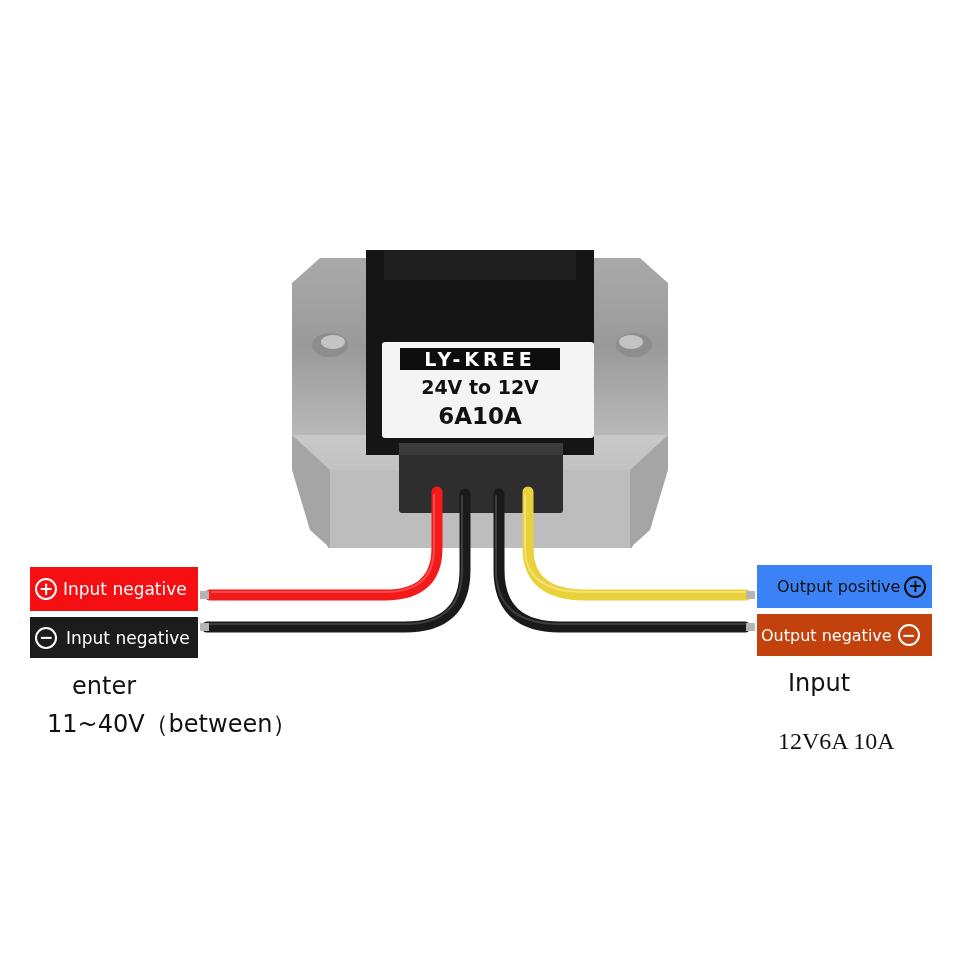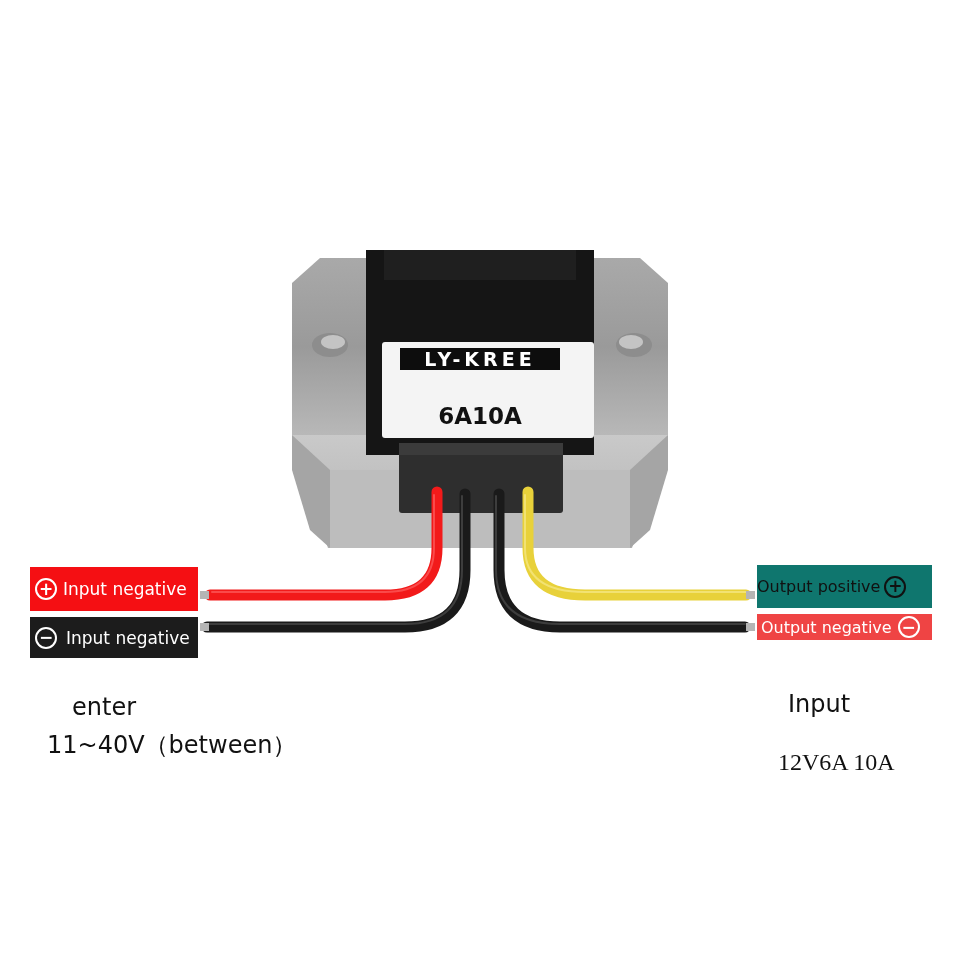--- a/index.html
+++ b/index.html
@@ -9,26 +9,26 @@
 
     .tag { position: absolute; display: flex; align-items: center; box-sizing: border-box;
            font-size: 17px; white-space: nowrap; }
     .tag .circ { width: 22px; height: 22px; border-radius: 50%; box-sizing: border-box;
                  display: flex; align-items: center; justify-content: center;
                  font-weight: bold; font-size: 17px; line-height: 1; flex: 0 0 auto; }
     .tag-in-pos { left: 30px; top: 567px; width: 168px; height: 44px; background: #f50f13; color: #ffffff; padding-left: 5px; }
     .tag-in-pos .circ { border: 2.5px solid #ffffff; color: #ffffff; margin-right: 6px; }
     .tag-in-neg { left: 30px; top: 617px; width: 168px; height: 41px; background: #1c1c1c; color: #ffffff; padding-left: 5px; }
     .tag-in-neg .circ { border: 2.5px solid #ffffff; color: #ffffff; margin-right: 9px; }
-    .tag-out-pos { left: 757px; top: 565px; width: 175px; height: 43px; background: #0f766e; color: #111111; padding-left: 0; font-size: 16px; }
+    .tag-out-pos { left: 757px; top: 565px; width: 175px; height: 43px; background: #3b82f6; color: #111111; padding-left: 20px; font-size: 16px; }
     .tag-out-pos .circ { border: 2.5px solid #111111; color: #111111; margin-left: 4px; }
-    .tag-out-neg { left: 757px; top: 614px; width: 175px; height: 26px; background: #ef4444; color: #ffffff; padding-left: 4px; font-size: 16px; text-align: center; }
+    .tag-out-neg { left: 757px; top: 614px; width: 175px; height: 42px; background: #c2410c; color: #ffffff; padding-left: 4px; font-size: 16px; text-align: center; }
     .tag-out-neg .circ { border: 2.5px solid #ffffff; color: #ffffff; margin-left: 6px; }
 
-    .caption { position: absolute; color: #111111; font-size: 24px; white-space: nowrap; margin-top: 21px; }
+    .caption { position: absolute; color: #111111; font-size: 24px; white-space: nowrap; }
     .cap-enter { left: 72px; top: 672px; }
     .cap-range { left: 47px; top: 708px; }
     .cap-output { left: 788px; top: 669px; }
     .cap-outval { left: 778px; top: 728px; font-family: Liberation Serif, serif; }
 
     .plate { position: absolute; left: 382px; top: 342px; width: 212px; height: 96px;
              background: #f4f4f4; border-radius: 3px; text-align: center; }
     .brand { position: absolute; left: 18px; top: 6px; width: 160px; height: 22px; background: #0d0d0d;
              color: #ffffff; font-weight: bold; font-size: 19px; letter-spacing: 4px; line-height: 22px;
              font-family: "DejaVu Sans", sans-serif; }
@@ -90,20 +90,21 @@
   <g>
     <rect x="200" y="591" width="9" height="8" fill="#b5b5b5"></rect>
     <rect x="200" y="623" width="9" height="8" fill="#b5b5b5"></rect>
     <rect x="746" y="591" width="9" height="8" fill="#b5b5b5"></rect>
     <rect x="746" y="623" width="9" height="8" fill="#b5b5b5"></rect>
   </g>
 </svg>
 
 <div class="plate">
   <div class="brand">LY-KREE</div>
+  <div class="spec1">24V to 12V</div>
   <div class="spec2">6A10A</div>
 </div>
 
 <div class="tag tag-in-pos">
   <span class="circ">+</span>
   <span>Input negative</span>
 </div>
 <div class="tag tag-in-neg">
   <span class="circ">−</span>
   <span>Input negative</span>

